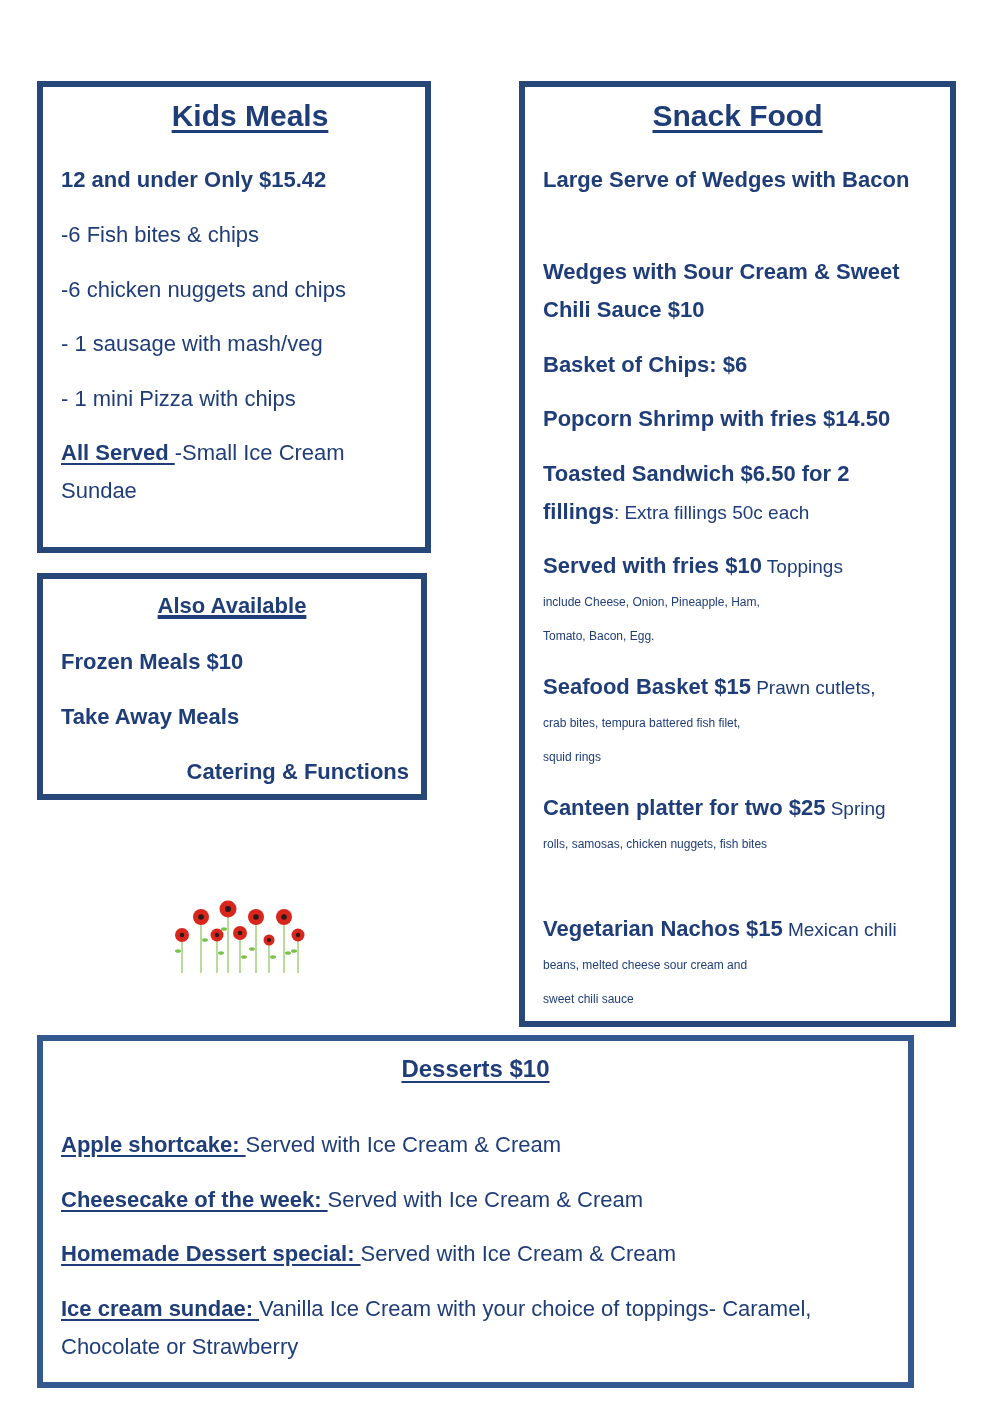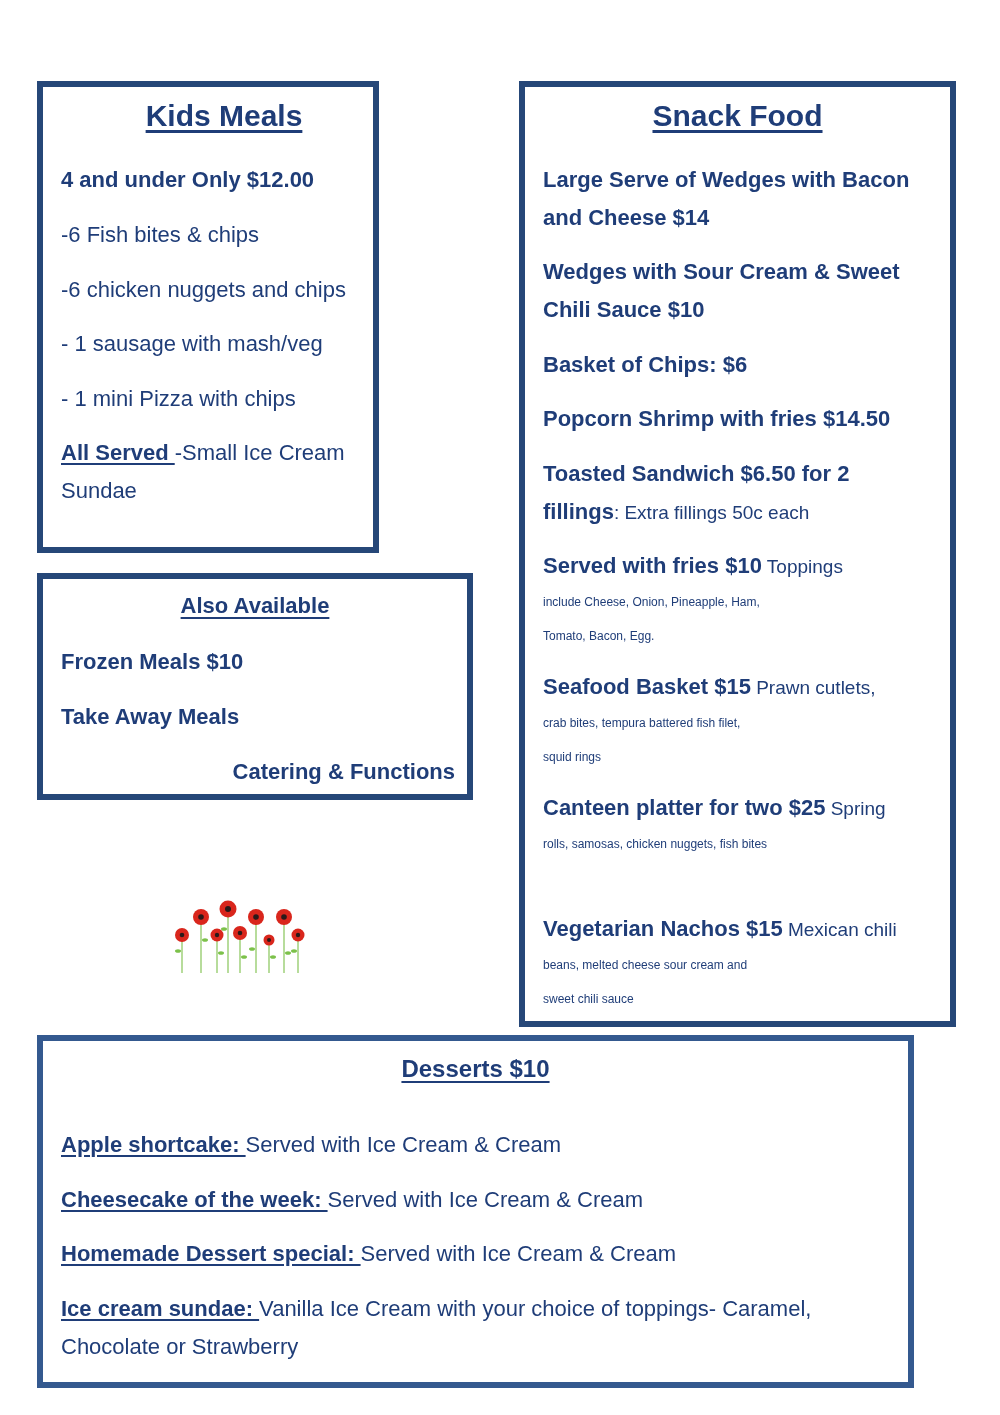--- a/index.html
+++ b/index.html
@@ -6,32 +6,32 @@
   body { width:1000px; height:1415px; position:relative; overflow:hidden;
          font-family:"Liberation Sans", "DejaVu Sans", sans-serif; color:#1f3d78; }
   .box { position:absolute; border:6px solid #264778; box-sizing:border-box; background:#fff; }
   .box.light { border-color:#34598f; }
   .title { text-align:center; font-weight:bold; text-decoration:underline; text-underline-offset:4px; }
   .line { position:absolute; left:18px; right:12px; font-size:22px; line-height:38px; }
   .b { font-weight:bold; }
   .u { text-decoration:underline; text-underline-offset:3px; }
   .small { font-size:19px; }
   .desc { font-size:12px; line-height:34px; }
-  #kids { left:37px; top:81px; width:342px; height:472px;padding-left:32px; }
-  #also { left:37px; top:573px; width:436px; height:227px; }
+  #kids { left:37px; top:81px; width:394px; height:472px;padding-left:32px; }
+  #also { left:37px; top:573px; width:390px; height:227px;text-decoration:underline; }
   #snack { left:519px; top:81px; width:437px; height:946px; }
   #dess { left:37px; top:1035px; width:877px; height:353px; }
   .flowers { position:absolute; left:170px; top:895px; width:140px; height:80px; }
 </style>
 </head>
 <body>
 
 <div class="box" id="kids">
   <div class="title" style="font-size:30px;margin-top:12px;">Kids Meals</div>
-  <div class="line b" style="top:74px;">4 and under Only $12.00</div>
+  <div class="line b" style="top:74px;">12 and under Only $15.42</div>
   <div class="line" style="top:129px;">-6 Fish bites &amp; chips</div>
   <div class="line" style="top:184px;">-6 chicken nuggets and chips</div>
   <div class="line" style="top:238px;">- 1 sausage with mash/veg</div>
   <div class="line" style="top:293px;">- 1 mini Pizza with chips</div>
   <div class="line" style="top:347px;">
     <span class="b u">All Served </span><span>-Small Ice Cream</span>
   </div>
   <div class="line" style="top:385px;">Sundae</div>
 </div>
 
@@ -86,21 +86,20 @@
     <circle cx="99" cy="45" r="2"></circle>
       <circle cx="114" cy="22" r="2.8"></circle>
       <circle cx="128" cy="40" r="2.2"></circle>
   </g>
 </svg>
 
 <div class="box" id="snack">
   <div class="title" style="font-size:30px;margin-top:12px;">Snack Food</div>
 
   <div class="line b" style="top:74px;">Large Serve of Wedges with Bacon</div>
-  <div class="line b" style="top:112px;">and Cheese $14</div>
 
   <div class="line b" style="top:166px;">Wedges with Sour Cream &amp; Sweet</div>
   <div class="line b" style="top:204px;">Chili Sauce $10</div>
 
   <div class="line b" style="top:259px;">Basket of Chips: $6</div>
   <div class="line b" style="top:313px;">Popcorn Shrimp with fries $14.50</div>
 
   <div class="line b" style="top:368px;">Toasted Sandwich $6.50 for 2</div>
   <div class="line" style="top:406px;">
     <span class="b">fillings</span><span class="small">: Extra fillings 50c each</span>

